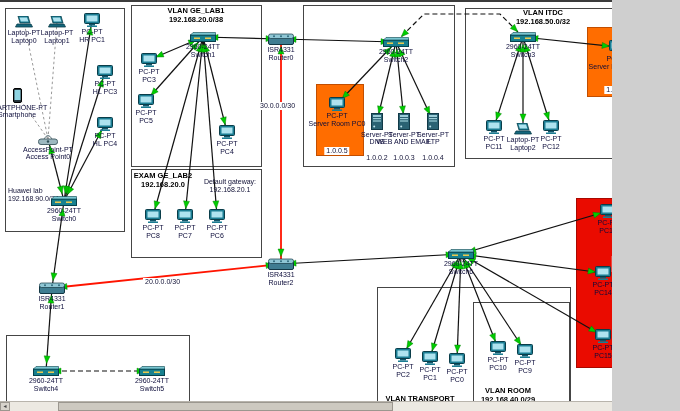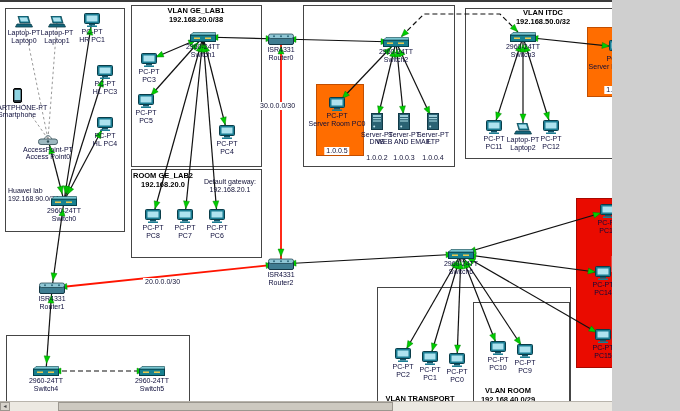--- a/index.html
+++ b/index.html
@@ -151,21 +151,21 @@
     </svg>
     <div class="lbl center bold" style="left: 196px; top: 5px;">
       <div>VLAN GE_LAB1</div>
       <div>192.168.20.0/38</div>
     </div>
     <div class="lbl center bold" style="left: 511px; top: 7px; margin-left: 32px;">
       <div>VLAN ITDC</div>
       <div>192.168.50.0/32</div>
     </div>
     <div class="lbl center bold" style="left: 163px; top: 170px;">
-      <div>ROOM GE_LAB2</div>
+      <div>EXAM GE_LAB2</div>
       <div>192.168.20.0</div>
     </div>
     <div class="lbl center" style="left: 230px; top: 176px;">
       <div>Default gateway:</div>
       <div>192.168.20.1</div>
     </div>
     <div class="lbl" style="left: 8px; top: 185px;">
       <div>Huawei lab</div>
       <div>192.168.90.0/24</div>
     </div>

